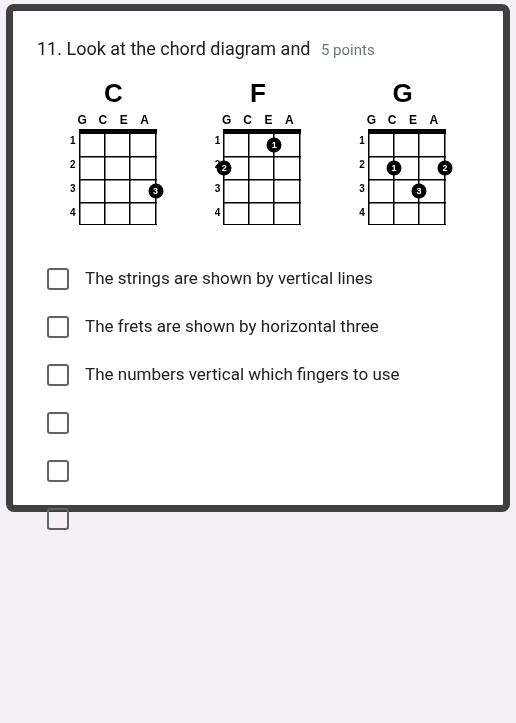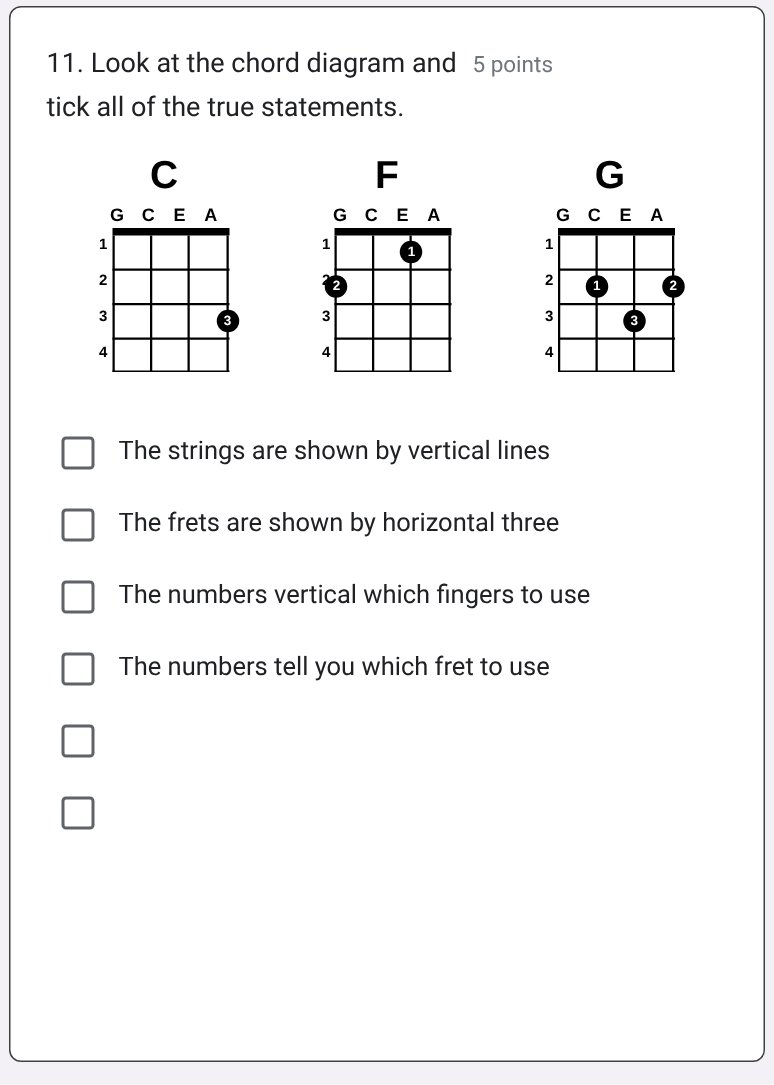--- a/index.html
+++ b/index.html
@@ -10,22 +10,22 @@
     background: #f3f0f6;
     width: 516px;
     height: 723px;
     overflow: hidden;
   }
   .card {
     background: #fff;
     margin: 4px 6px;
     padding: 24px 24px 10px 24px;
     border-radius: 8px;
-    border: 1px solid #404040;
-    height: 704px;
+    border: 7px solid #404040;
+    height: 508px;
   }
   .question-header {
     font-size: 18px;
     color: #202124;
     line-height: 1.6;
     margin-bottom: 12px;
   }
   .points {
     color: #70757a;
     font-size: 15px;
@@ -133,21 +133,20 @@
 </style>
 </head>
 <body>
 
 <div class="card">
 
   <div class="question-header">
     <span>11.</span>
     <span>Look at the chord diagram and</span>
     <span class="points">5 points</span><br>
-    <span>tick all of the true statements.</span>
   </div>
 
   <div class="diagrams">
 
     <div class="diagram">
       <div class="chord-name">C</div>
       <div class="string-labels">
         <span>G</span>
         <span>C</span>
         <span>E</span>
@@ -220,21 +219,20 @@
     <div class="option">
       <div class="chk"></div>
       <div class="opt-label">The frets are shown by horizontal three</div>
     </div>
     <div class="option">
       <div class="chk"></div>
       <div class="opt-label">The numbers vertical which fingers to use</div>
     </div>
     <div class="option">
       <div class="chk"></div>
-      <div class="opt-label">The numbers tell you which fret to use</div>
     </div>
     <div class="option">
       <div class="chk"></div>
     </div>
     <div class="option">
       <div class="chk"></div>
     </div>
   </div>
 
 </div>

